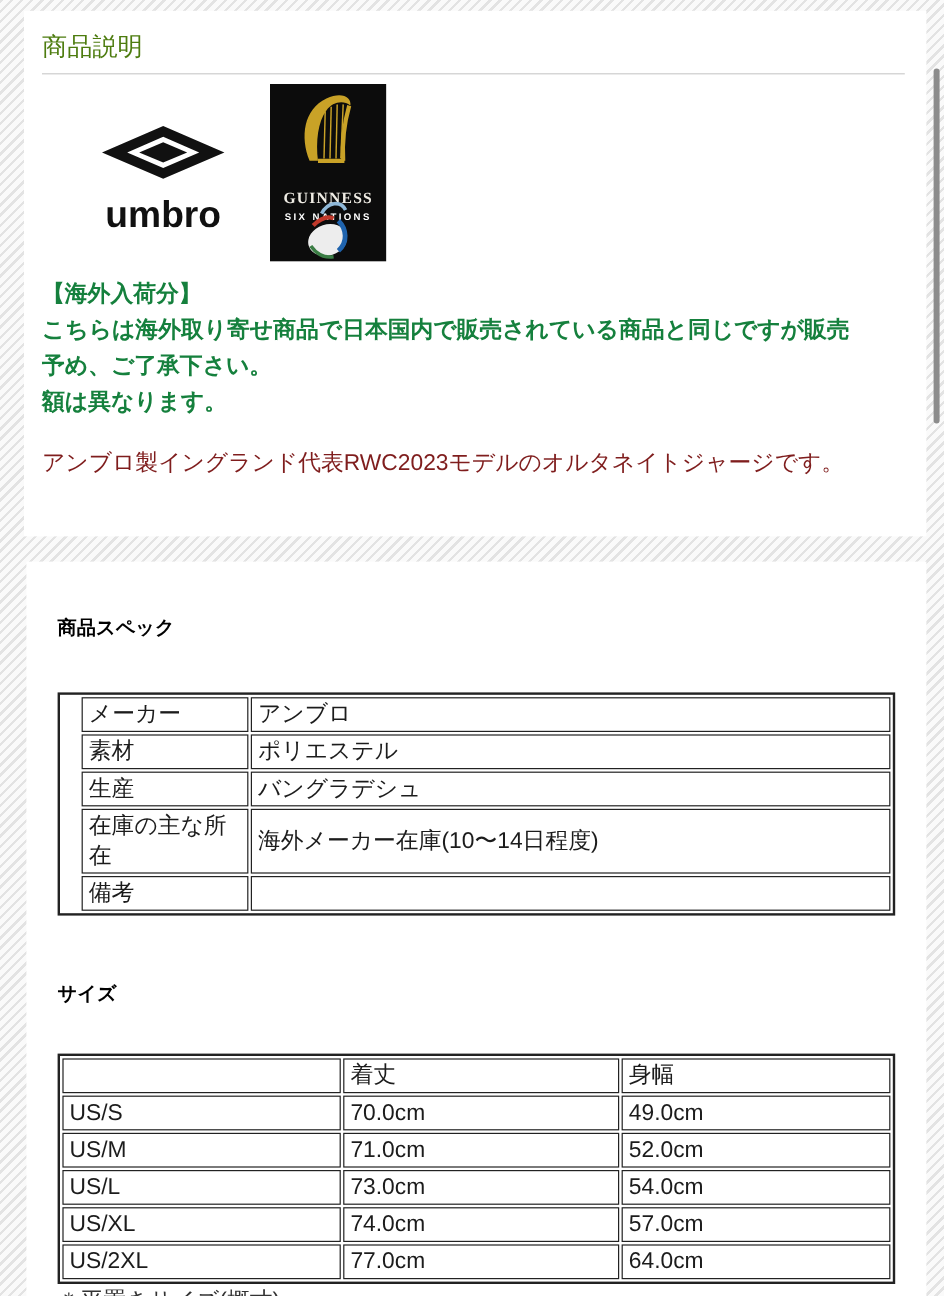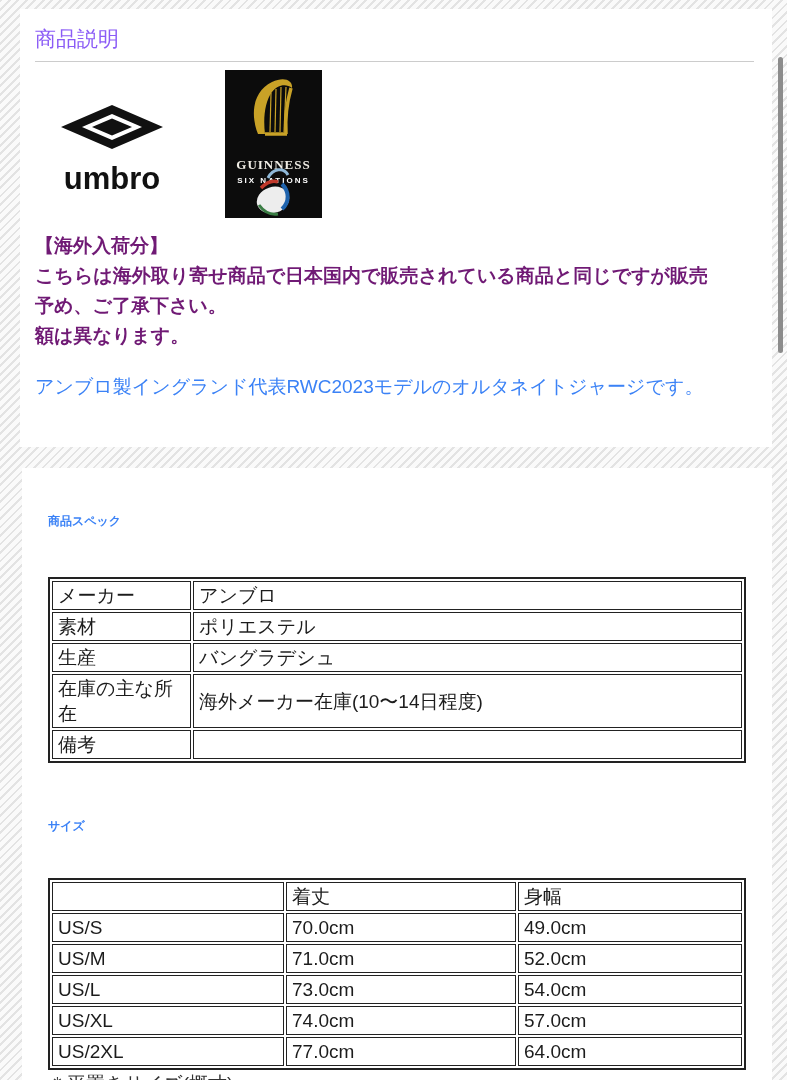--- a/index.html
+++ b/index.html
@@ -13,51 +13,51 @@
         #e3e3e3 0px, #e3e3e3 2px,
         #fafafa 2px, #fafafa 6px);
   }
 
   .panel{ position:absolute; background:#ffffff; }
   .panel-1{ left:20px; top:9px; width:752px; height:438px; }
   .panel-2{ left:22px; top:468px; width:750px; height:700px; }
 
   .section-title-1{
     position:absolute; left:15px; top:16px;
-    font-size:21px; font-weight:500; color:#8b5cf6;
+    font-size:21px; font-weight:500; color:#4d7c0f;
   }
   .divider{
     position:absolute; left:15px; right:18px; top:52px;
     height:1px; background:#ccc;
   }
 
-  .umbro{ position:absolute; left:27px; top:96px; }
+  .umbro{ position:absolute; left:51px; top:96px; }
   .guinness{ position:absolute; left:205px; top:61px; }
 
   .notice{ position:absolute; left:15px; top:222px; width:730px;
-    font-size:19px; font-weight:bold; line-height:30px; color:#701a75; }
+    font-size:19px; font-weight:bold; line-height:30px; color:#15803d; }
   .notice div{ white-space:nowrap; }
 
   .desc{ position:absolute; left:15px; top:363px; width:730px;
-    font-size:19px; line-height:30px; color:#3b82f6; }
+    font-size:19px; line-height:30px; color:#7f1d1d; }
   .desc div{ white-space:nowrap; }
 
   .section-title-2{ position:absolute; left:26px;
-    font-size:12px; font-weight:bold; color:#3b82f6; }
+    font-size:16px; font-weight:bold; color:#000000; }
   .t-spec-title{ top:45px; }
   .t-size-title{ top:350px; }
 
   table{ border-collapse:separate; border-spacing:2px;
     border:2px solid #222; background:#fff;
     font-size:19px; color:#1c1c1c; table-layout:fixed; }
   td,th{ border:1px solid #222; padding:1px 5px; text-align:left;
     font-weight:normal; vertical-align:middle; line-height:25px;
     overflow:hidden; }
 
-  .spec-table{ position:absolute; left:26px; top:109px; width:698px; }
+  .spec-table{ position:absolute; left:26px; top:109px; width:698px;padding-left:16px; }
   .spec-table td{ height:29px; }
   .spec-table td.c-label{ width:139px; }
   .spec-table tr.tall td{ height:54px; }
 
   .size-table{ position:absolute; left:26px; top:410px; width:698px; }
   .size-table td,.size-table th{ height:29px; }
   .size-table .c0{ width:232px; } .size-table .c1{ width:230px; }
 
   .footnote{ position:absolute; left:26px; top:603px;
     font-size:19px; color:#333; white-space:nowrap; }

